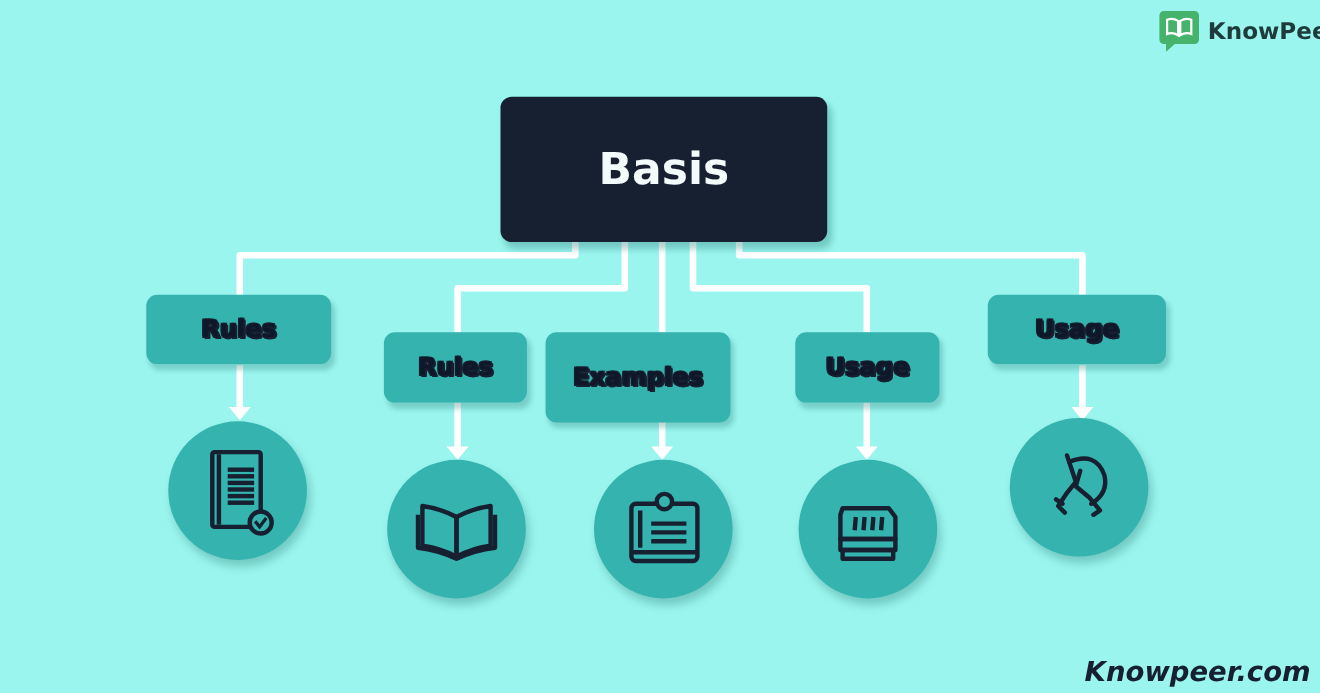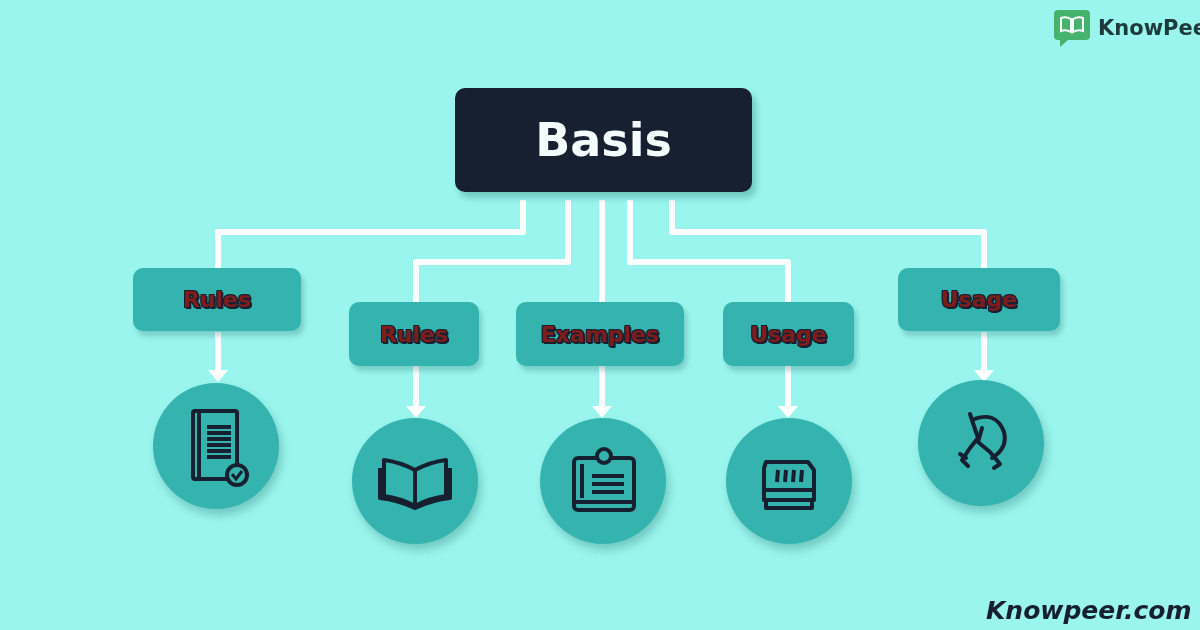--- a/index.html
+++ b/index.html
@@ -4,32 +4,32 @@
 <style>
   html, body { margin:0; padding:0; }
   body {
     width:1200px; height:630px; overflow:hidden; position:relative;
     background:#9af5ee;
     font-family:"Liberation Sans", sans-serif;
   }
   .abs { position:absolute; }
   svg.lines { position:absolute; left:0; top:0; }
   .root {
-    left:455px; top:88px; width:297px; height:104px;
+    left:455px; top:88px; width:297px; height:132px;
     background:#172030; border-radius:10px;
     box-shadow:4px 6px 6px rgba(40,120,115,0.35);
     display:flex; align-items:center; justify-content:center;
-    color:#f4fbfb; font-weight:bold; font-size:46px; font-family:"DejaVu Sans", sans-serif;
+    color:#f4fbfb; font-weight:bold; font-size:40px; font-family:"DejaVu Sans", sans-serif;
     letter-spacing:0px;
   }
   .node {
     background:#35b3ae; border-radius:10px;
     box-shadow:3px 5px 5px rgba(40,120,115,0.3);
     display:flex; align-items:center; justify-content:center;
-    color:#7f1d1d; font-weight:bold; font-size:22px; font-family:"DejaVu Sans", sans-serif;
+    color:#0f172a; font-weight:bold; font-size:22px; font-family:"DejaVu Sans", sans-serif;
     text-shadow: 2px 2px 0 #172030, -1px -1px 0 #172030, 1px -1px 0 #172030, -1px 1px 0 #172030, 2px 1px 0 #172030, 1px 2px 0 #172030;
   }
   .circle {
     width:126px; height:126px; border-radius:50%;
     background:#35b3ae;
     box-shadow:3px 6px 8px rgba(40,120,115,0.35);
     display:flex; align-items:center; justify-content:center;
   }
   .logo { left:1052px; top:8px; display:flex; align-items:center; gap:6px; }
   .logo-text { color:#1e3a3a; font-size:21px; font-family:"DejaVu Sans", sans-serif; font-weight:bold; }
@@ -70,21 +70,21 @@
     <path d="M6 2 h28 a4 4 0 0 1 4 4 v22 a4 4 0 0 1 -4 4 h-18 l-8 7 v-7 h-2 a4 4 0 0 1 -4 -4 v-22 a4 4 0 0 1 4 -4z" fill="#45b36b"></path>
     <path d="M9 10 q5 -2 10 1 v13 q-5 -3 -10 -1z M31 10 q-5 -2 -10 1 v13 q5 -3 10 -1z" fill="none" stroke="#ffffff" stroke-width="2"></path>
   </svg>
   <span class="logo-text">KnowPeer</span>
 </div>
 
 <div class="abs root">Basis</div>
 
 <div class="abs node" style="left:133px;top:268px;width:168px;height:63px;">Rules</div>
 <div class="abs node" style="left:349px;top:302px;width:130px;height:64px;">Rules</div>
-<div class="abs node" style="left:516px;top:302px;width:168px;height:64px;">Examples</div>
+<div class="abs node" style="left:496px;top:302px;width:168px;height:82px;">Examples</div>
 <div class="abs node" style="left:723px;top:302px;width:131px;height:64px;">Usage</div>
 <div class="abs node" style="left:898px;top:268px;width:162px;height:63px;">Usage</div>
 
 <div class="abs circle" style="left:153px;top:383px;">
   <svg width="90" height="90" viewBox="0 0 90 90">
     <g fill="none" stroke="#172030" stroke-width="4">
       <rect x="22" y="10" width="44" height="68" rx="2"></rect>
       <line x1="28" y1="12" x2="28" y2="76"></line>
       <line x1="36" y1="26" x2="60" y2="26"></line>
         <line x1="36" y1="32" x2="60" y2="32"></line>

